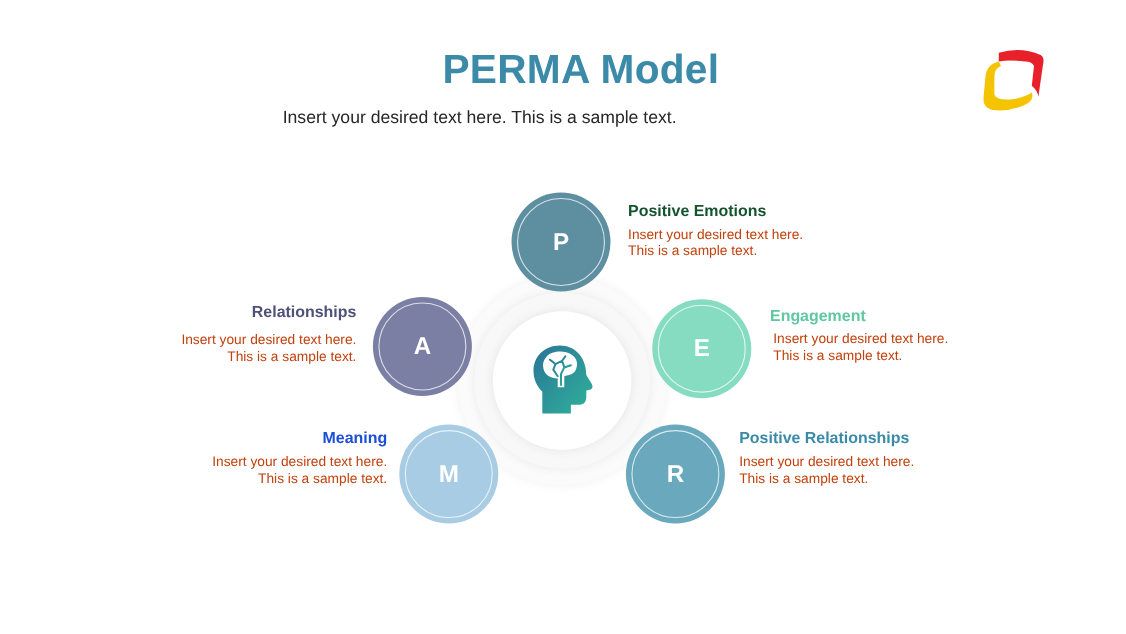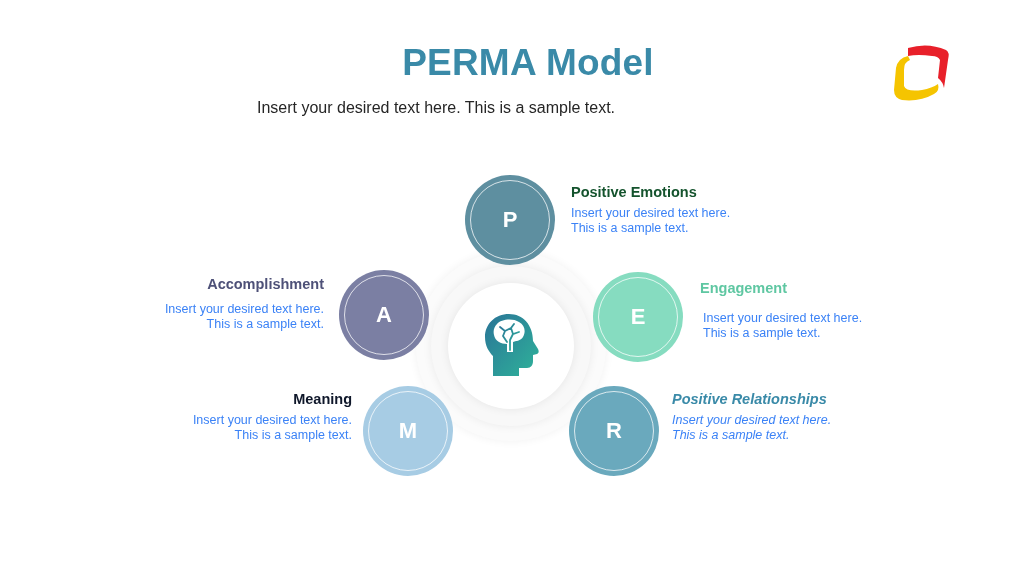--- a/index.html
+++ b/index.html
@@ -37,21 +37,21 @@
     }
     .node .inner-line {
       position: absolute; left: 5px; top: 5px; right: 5px; bottom: 5px;
       border-radius: 50%; border: 1px solid rgba(255,255,255,0.75);
     }
     .node .letter {
       color: #ffffff; font-weight: bold; font-size: 22px; position: relative;
     }
     .label { position: absolute; }
     .label .heading { font-size: 14.5px; font-weight: bold; margin-bottom: 6px; white-space: nowrap; }
-    .label .body { font-size: 12.5px; color: #3b82f6; line-height: 15px; white-space: nowrap; }
+    .label .body { font-size: 12.5px; color: #c2410c; line-height: 15px; white-space: nowrap; }
     .label.right-align { text-align: right; }
   </style>
 </head>
 <body>
 
 <div class="slide">
 
   <div class="title">PERMA Model</div>
   <div class="subtitle">Insert your desired text here. This is a sample text.</div>
 
@@ -84,48 +84,48 @@
     <div class="heading" style="color:#14532d;">Positive Emotions</div>
     <div class="body">Insert your desired text here.</div>
     <div class="body">This is a sample text.</div>
   </div>
 
   <div class="node" style="left:593px; top:272px; background:#86dcc0;">
     <div class="inner-line"></div>
     <span class="letter">E</span>
   </div>
   <div class="label" style="left:700px; top:280px;">
-    <div class="heading" style="color:#5fc7a2; margin-bottom:15px;">Engagement</div>
+    <div class="heading" style="color:#5fc7a2; margin-bottom:5px;">Engagement</div>
     <div class="body" style="padding-left:3px;">Insert your desired text here.</div>
     <div class="body" style="padding-left:3px;">This is a sample text.</div>
   </div>
 
   <div class="node" style="left:569px; top:386px; background:#6aa9bd;">
     <div class="inner-line"></div>
     <span class="letter">R</span>
   </div>
-  <div class="label" style="left:672px; top:391px;font-style:italic;">
+  <div class="label" style="left:672px; top:391px;">
     <div class="heading" style="color:#3a8aa8;">Positive Relationships</div>
     <div class="body">Insert your desired text here.</div>
     <div class="body">This is a sample text.</div>
   </div>
 
   <div class="node" style="left:363px; top:386px; background:#a7cce4;">
     <div class="inner-line"></div>
     <span class="letter">M</span>
   </div>
   <div class="label right-align" style="right:672px; top:391px;">
-    <div class="heading" style="color:#0f172a;">Meaning</div>
+    <div class="heading" style="color:#1d4ed8;">Meaning</div>
     <div class="body">Insert your desired text here.</div>
     <div class="body">This is a sample text.</div>
   </div>
 
   <div class="node" style="left:339px; top:270px; background:#7b7fa3;">
     <div class="inner-line"></div>
     <span class="letter">A</span>
   </div>
   <div class="label right-align" style="right:700px; top:276px;">
-    <div class="heading" style="color:#4e5178; margin-bottom:10px;">Accomplishment</div>
+    <div class="heading" style="color:#4e5178; margin-bottom:10px;">Relationships</div>
     <div class="body">Insert your desired text here.</div>
     <div class="body">This is a sample text.</div>
   </div>
 
 </div>
 
 </body></html>

